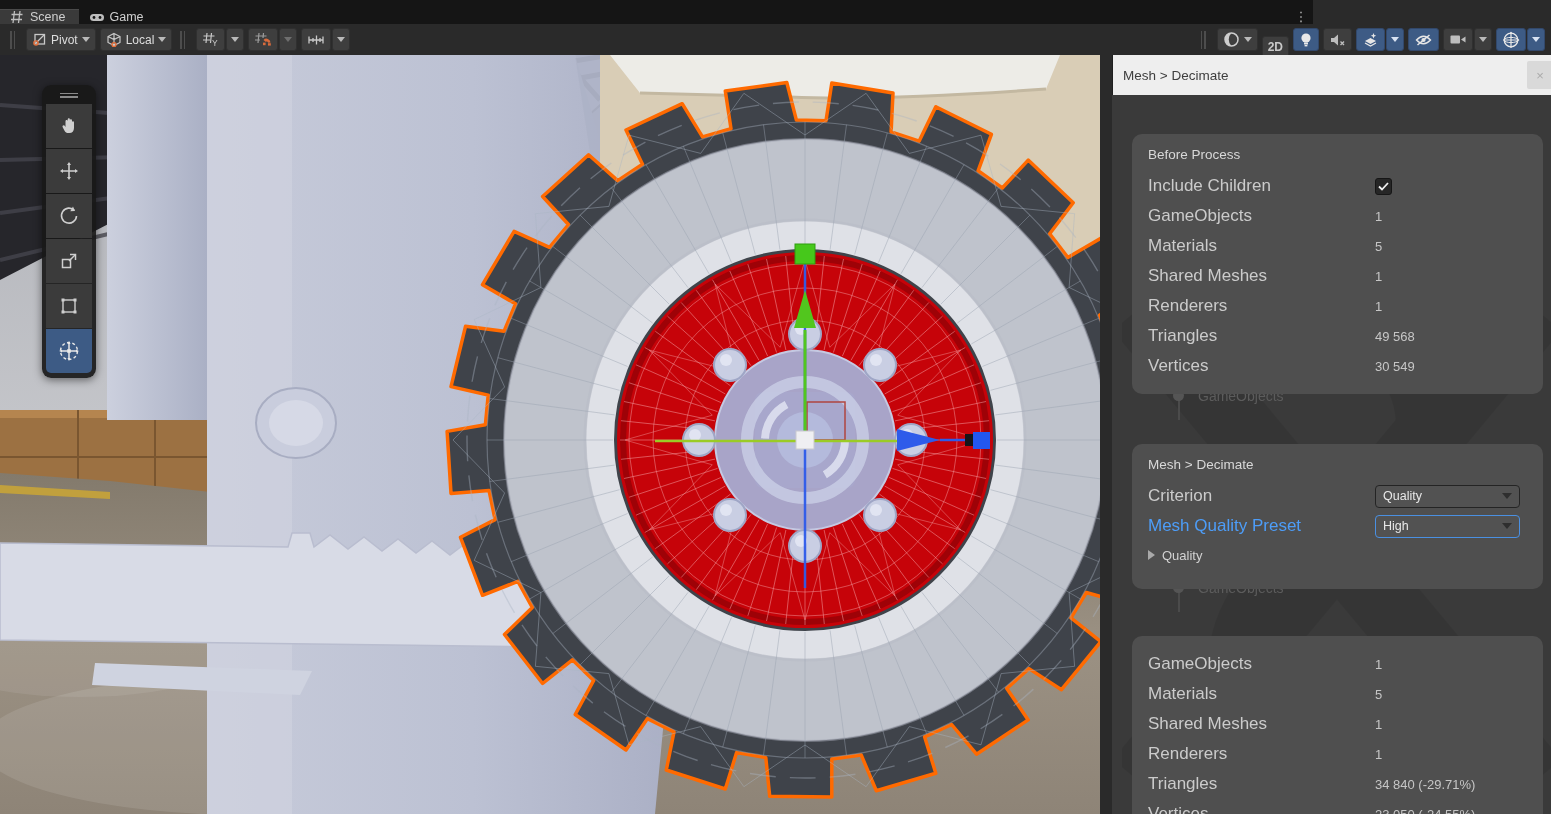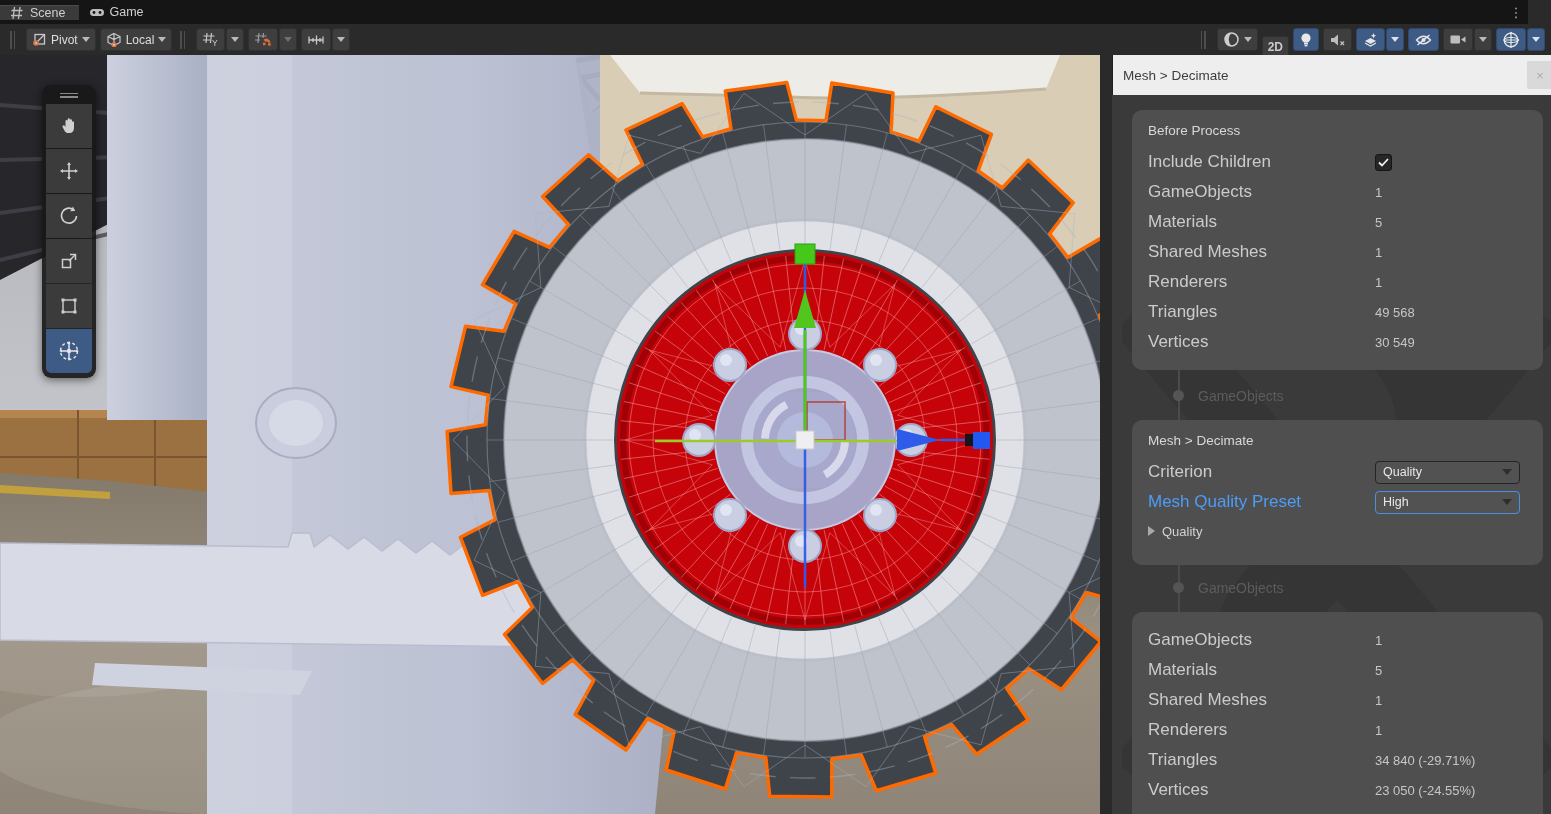--- a/index.html
+++ b/index.html
@@ -1,20 +1,20 @@
 <!DOCTYPE html>
 <html><head>
 <meta charset="utf-8">
 <style>
   html,body{margin:0;padding:0;background:#111;}
   *{box-sizing:border-box;font-family:"Liberation Sans", sans-serif;}
   #app{position:relative;width:1551px;height:814px;overflow:hidden;background:#2a2a2a;user-select:none;}
 
   
-  .tabbar{position:absolute;left:0;top:0;width:1528px;height:24px;background:#151515;display:flex;align-items:center;}
+  .tabbar{position:absolute;left:0;top:0;width:1313px;height:24px;background:#151515;display:flex;align-items:flex-end;}
   .tab{display:flex;align-items:center;gap:6px;padding:0 14px 0 10px;font-size:12.5px;color:#cfcfcf;}
   .tab.active{background:#3a3a3a;border-top:1px solid #4a4a4a;}
   .tab .ticon{width:14px;height:14px;display:inline-block;}
   .tabbar-spacer{flex:1;}
   .kebab{width:24px;display:flex;align-items:center;justify-content:center;color:#b9b9b9;font-size:13px;letter-spacing:0;}
 
   
   .toolbar{position:absolute;left:0;top:24px;width:1551px;height:31px;background:#2a2a2a;display:flex;align-items:center;justify-content:space-between;padding:12px 6px;}
   .tgroup{display:flex;align-items:center;gap:4px;}
   .drag-handle{width:8px;height:18px;display:flex;gap:2px;margin:0 4px;}
@@ -42,21 +42,21 @@
 
   
   .panel{position:absolute;left:1112px;top:55px;width:526px;height:759px;background:#3a3a3a;}
   .panel-header{position:absolute;left:0;top:0;width:451px;height:40px;background:#eeeeee;display:flex;align-items:center;padding:0 10px;border-left:1px solid #1f1f1f;}
   .panel-title{font-size:13.5px;color:#3e3e3e;}
   .panel-close{margin-left:auto;width:26px;height:28px;background:#d9d9d9;display:flex;align-items:center;justify-content:center;color:#ababab;font-size:13px;border-radius:2px;}
   .panel-body{position:absolute;left:0;top:40px;width:451px;height:719px;background:#3a3a3a;overflow:hidden;}
   .watermark{position:absolute;left:10px;top:180px;opacity:.09;pointer-events:none;}
   .scrollstrip{position:absolute;right:0;top:0;width:6px;height:719px;background:#2e2e2e;}
 
-  .card{position:absolute;left:20px;width:411px;background:#4f4f4f;border-radius:10px;padding:13px 16px 0 16px;}
+  .card{position:absolute;left:20px;width:411px;background:#4f4f4f;border-radius:10px;padding:13px 16px 0 16px;margin-top:24px;}
   .card-title{font-size:13.5px;color:#d8d8d8;margin-bottom:9px;}
   .prow{height:30px;display:flex;align-items:center;}
   .prow .plabel{width:227px;font-size:17px;color:#cbcbcb;}
   .prow .pvalue{font-size:13px;color:#c6c6c6;}
   .plabel.link{color:#4d9df8;}
 
   .checkbox{width:17px;height:17px;background:#262626;border:1px solid #161616;border-radius:3px;display:flex;align-items:center;justify-content:center;}
 
   .dropdown{width:145px;height:23px;background:#525252;border:1px solid #242424;border-radius:4px;display:flex;align-items:center;padding:0 7px;font-size:12.5px;color:#e8e8e8;}
   .dropdown .dcaret{margin-left:auto;width:0;height:0;border-left:5px solid transparent;border-right:5px solid transparent;border-top:6px solid #2e2e2e;}

